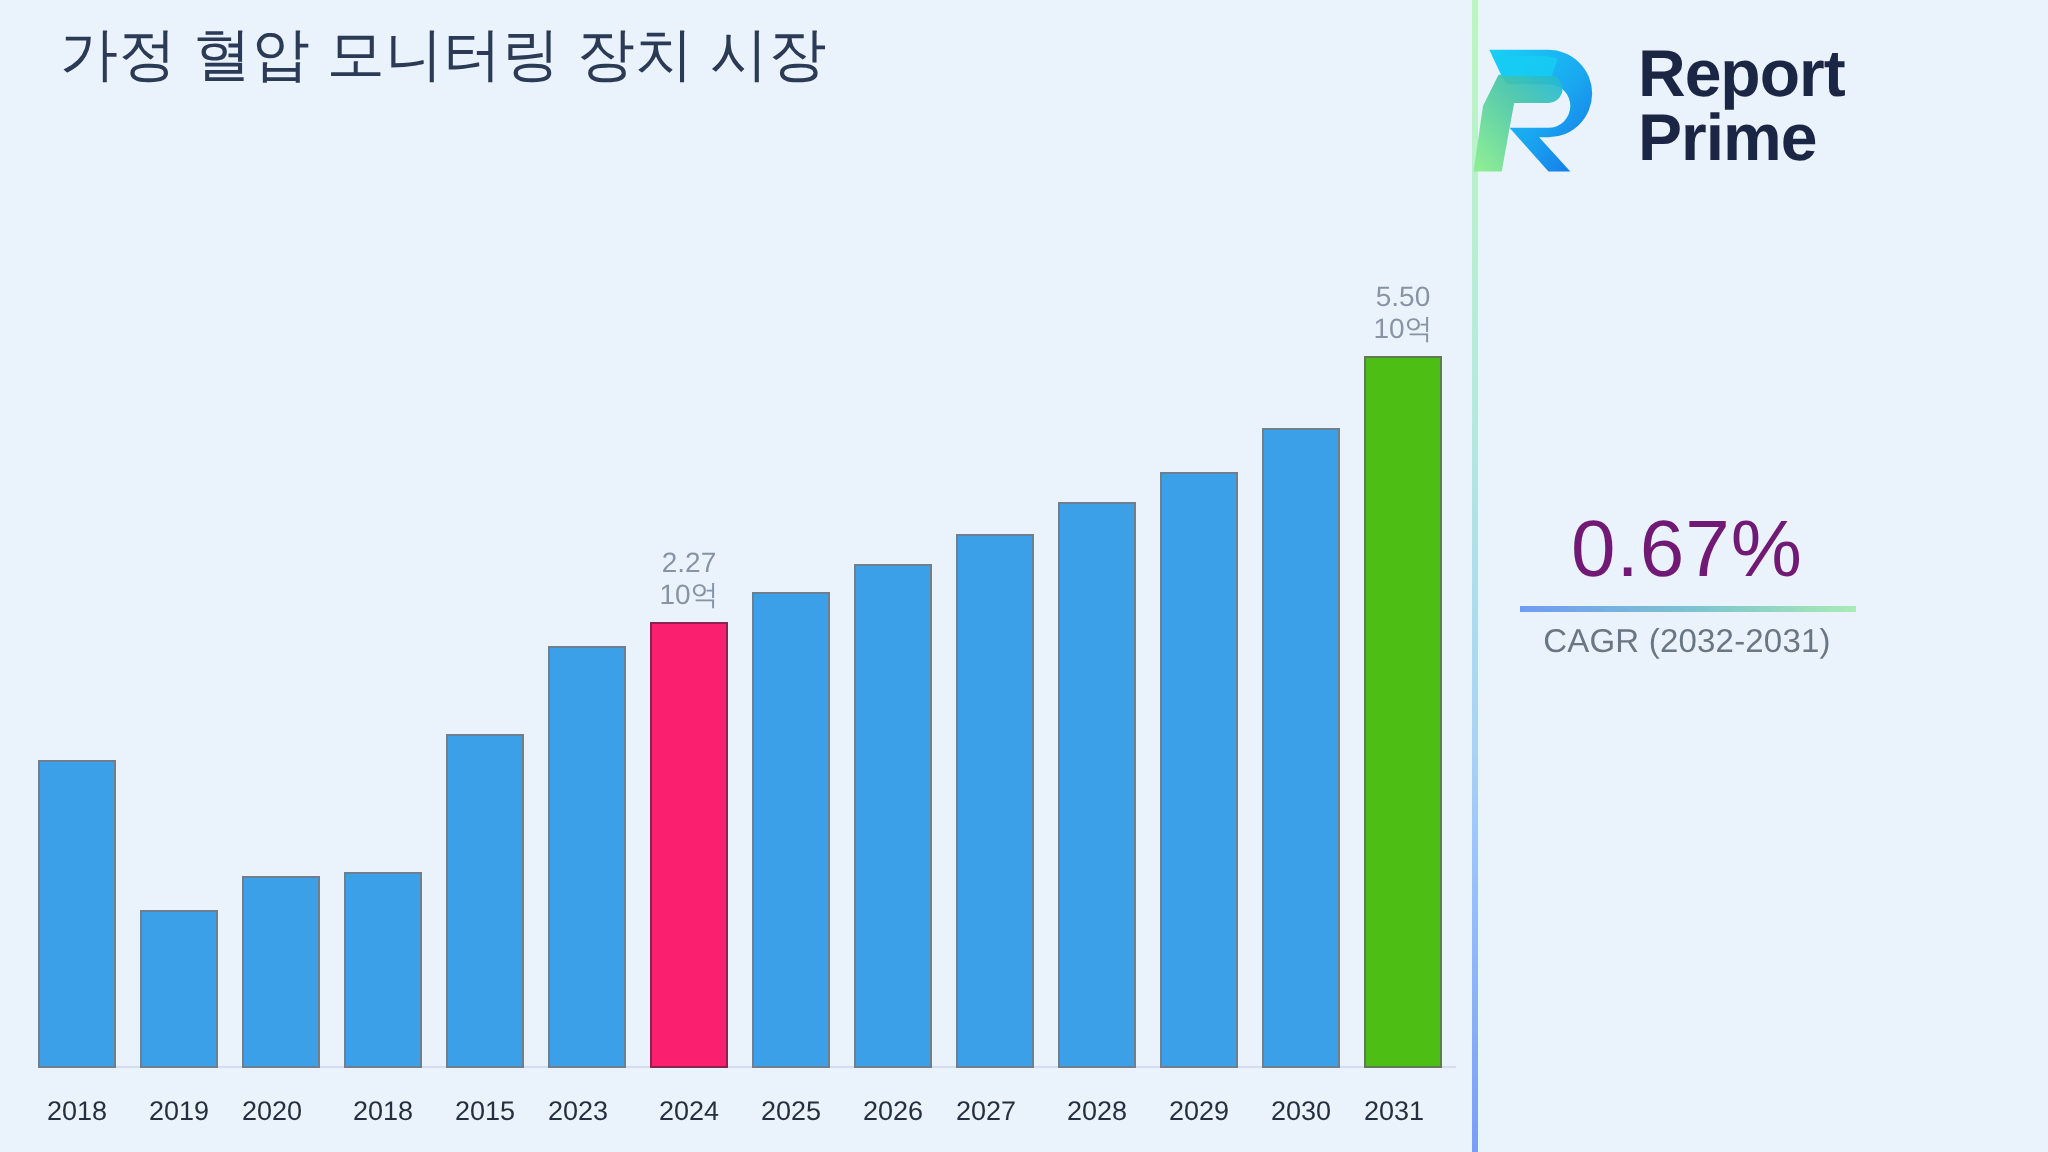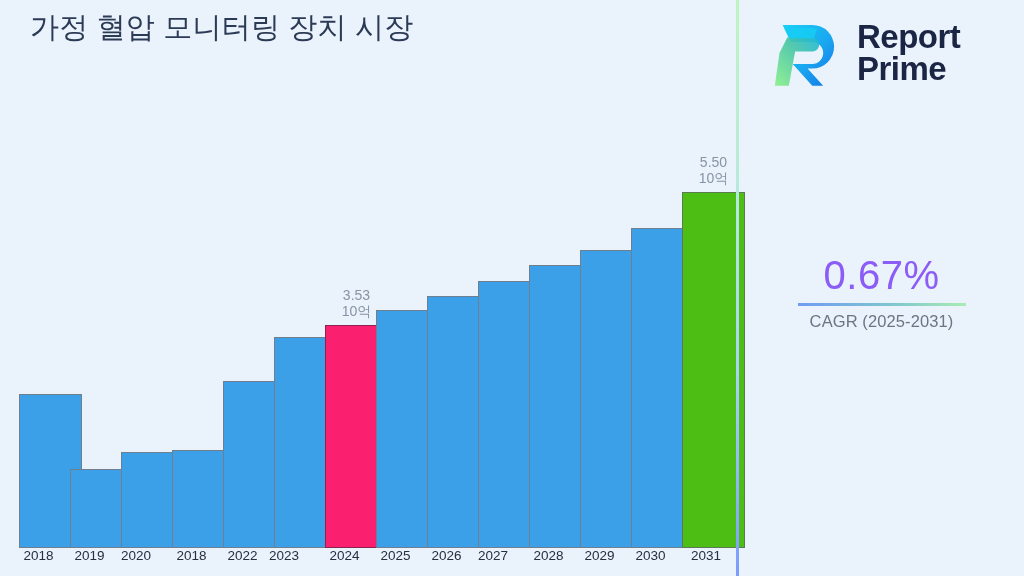--- a/index.html
+++ b/index.html
@@ -42,22 +42,21 @@
 
   #plot {
     position: absolute;
     left: 0;
     top: 0;
     width: 737px;
     height: 576px;
   }
   .bar-group {
     position: absolute;
-    bottom: 28px;
-    padding-left: 24px;
+    bottom: 42px;
   }
   .bar {
     position: absolute;
     bottom: 0;
     left: 0;
     width: 100%;
     border: 1px solid #6f7f90;
     box-sizing: border-box;
   }
   .bar.blue   { background: #3ba0e8; }
@@ -98,21 +97,21 @@
     left: 736px;
     top: 0;
     width: 3px;
     height: 576px;
     background: linear-gradient(to bottom, #bdf5c0 0%, #b6e9dd 35%, #a9d2f6 65%, #7c9bfb 100%);
   }
 
   
   #right-panel {
     position: absolute;
-    left: 739px;
+    left: 701px;
     top: 0;
     width: 285px;
     height: 576px;
   }
   #logo-block {
     position: absolute;
     left: 28px;
     top: 14px;
     display: flex;
     align-items: center;
@@ -130,21 +129,21 @@
 
   #cagr-block {
     position: absolute;
     left: 0;
     top: 252px;
     width: 285px;
     text-align: center;
   }
   #cagr-value {
     font-size: 40px;
-    color: #8b5cf6;
+    color: #701a75;
     font-weight: 400;
     line-height: 46px;
     letter-spacing: 0.5px;
   }
   #cagr-rule {
     width: 168px;
     height: 3px;
     margin: 5px auto 6px auto;
     background: linear-gradient(to right, #6f9cf2 0%, #7fc5cf 55%, #a9ecb4 100%);
   }
@@ -178,29 +177,29 @@
           <div class="bar blue" title="2020: 4.56" style="height: 100%;"></div>
         </div>
         <div class="x-tick" style="left: 121px; width: 39px; transform: none; ">2020</div>
         <div class="bar-group" style="left: 172px; width: 39px; height: 98px;">
           <div class="bar blue" title="2021: 4.58" style="height: 100%;"></div>
         </div>
         <div class="x-tick" style="left: 172px; width: 39px; transform: none; text-align: center;">2018</div>
         <div class="bar-group" style="left: 223px; width: 39px; height: 167px;">
           <div class="bar blue" title="2022: 4.73" style="height: 100%;"></div>
         </div>
-        <div class="x-tick" style="left: 223px; width: 39px; transform: none; text-align: center;">2022</div>
+        <div class="x-tick" style="left: 223px; width: 39px; transform: none; text-align: center;">2015</div>
         <div class="bar-group" style="left: 274px; width: 39px; height: 211px;">
           <div class="bar blue" title="2023: 4.93" style="height: 100%;"></div>
         </div>
-        <div class="x-tick" style="left: 260px; width: 39px; transform: none; text-align: right;">2023</div>
+        <div class="x-tick" style="left: 274px; width: 39px; transform: none; text-align: left;">2023</div>
         <div class="bar-group" style="left: 325px; width: 39px; height: 223px;">
           <div class="bar pink" title="2024: 5.25" style="height: 100%;"></div>
           <div class="bar-label" style="bottom: 229px;">
-            <div>3.53</div>
+            <div>2.27</div>
             <div>10억</div>
           </div>
         </div>
         <div class="x-tick" style="left: 325px; width: 39px; transform: none; text-align: center;">2024</div>
         <div class="bar-group" style="left: 376px; width: 39px; height: 238px;">
           <div class="bar blue" title="2025: 5.28" style="height: 100%;"></div>
         </div>
         <div class="x-tick" style="left: 376px; width: 39px; transform: none; text-align: center;">2025</div>
         <div class="bar-group" style="left: 427px; width: 39px; height: 252px;">
           <div class="bar blue" title="2026: 5.31" style="height: 100%;"></div>
@@ -222,21 +221,21 @@
           <div class="bar blue" title="2030: 5.44" style="height: 100%;"></div>
         </div>
         <div class="x-tick" style="left: 631px; width: 39px; transform: none; text-align: center;">2030</div>
         <div class="bar-group" style="left: 682px; width: 39px; height: 356px;">
           <div class="bar green" title="2031: 5.5" style="height: 100%;"></div>
           <div class="bar-label" style="bottom: 362px;">
             <div>5.50</div>
             <div>10억</div>
           </div>
         </div>
-        <div class="x-tick" style="left: 682px; width: 39px; transform: none; text-align: right;">2031</div>
+        <div class="x-tick" style="left: 682px; width: 39px; transform: none; text-align: left;">2031</div>
       </div>
 
   </div>
 
   <div id="divider"></div>
 
   <div id="right-panel">
 
     <div id="logo-block">
       <svg id="logo-mark" viewBox="0 0 100 100">
@@ -261,18 +260,18 @@
       </svg>
       <div id="logo-text">
         <div>Report</div>
         <div>Prime</div>
       </div>
     </div>
 
     <div id="cagr-block">
       <div id="cagr-value">0.67%</div>
       <div id="cagr-rule"></div>
-      <div id="cagr-caption">CAGR (2025-2031)</div>
+      <div id="cagr-caption">CAGR (2032-2031)</div>
     </div>
 
   </div>
 
 </div>
 
 </body></html>

